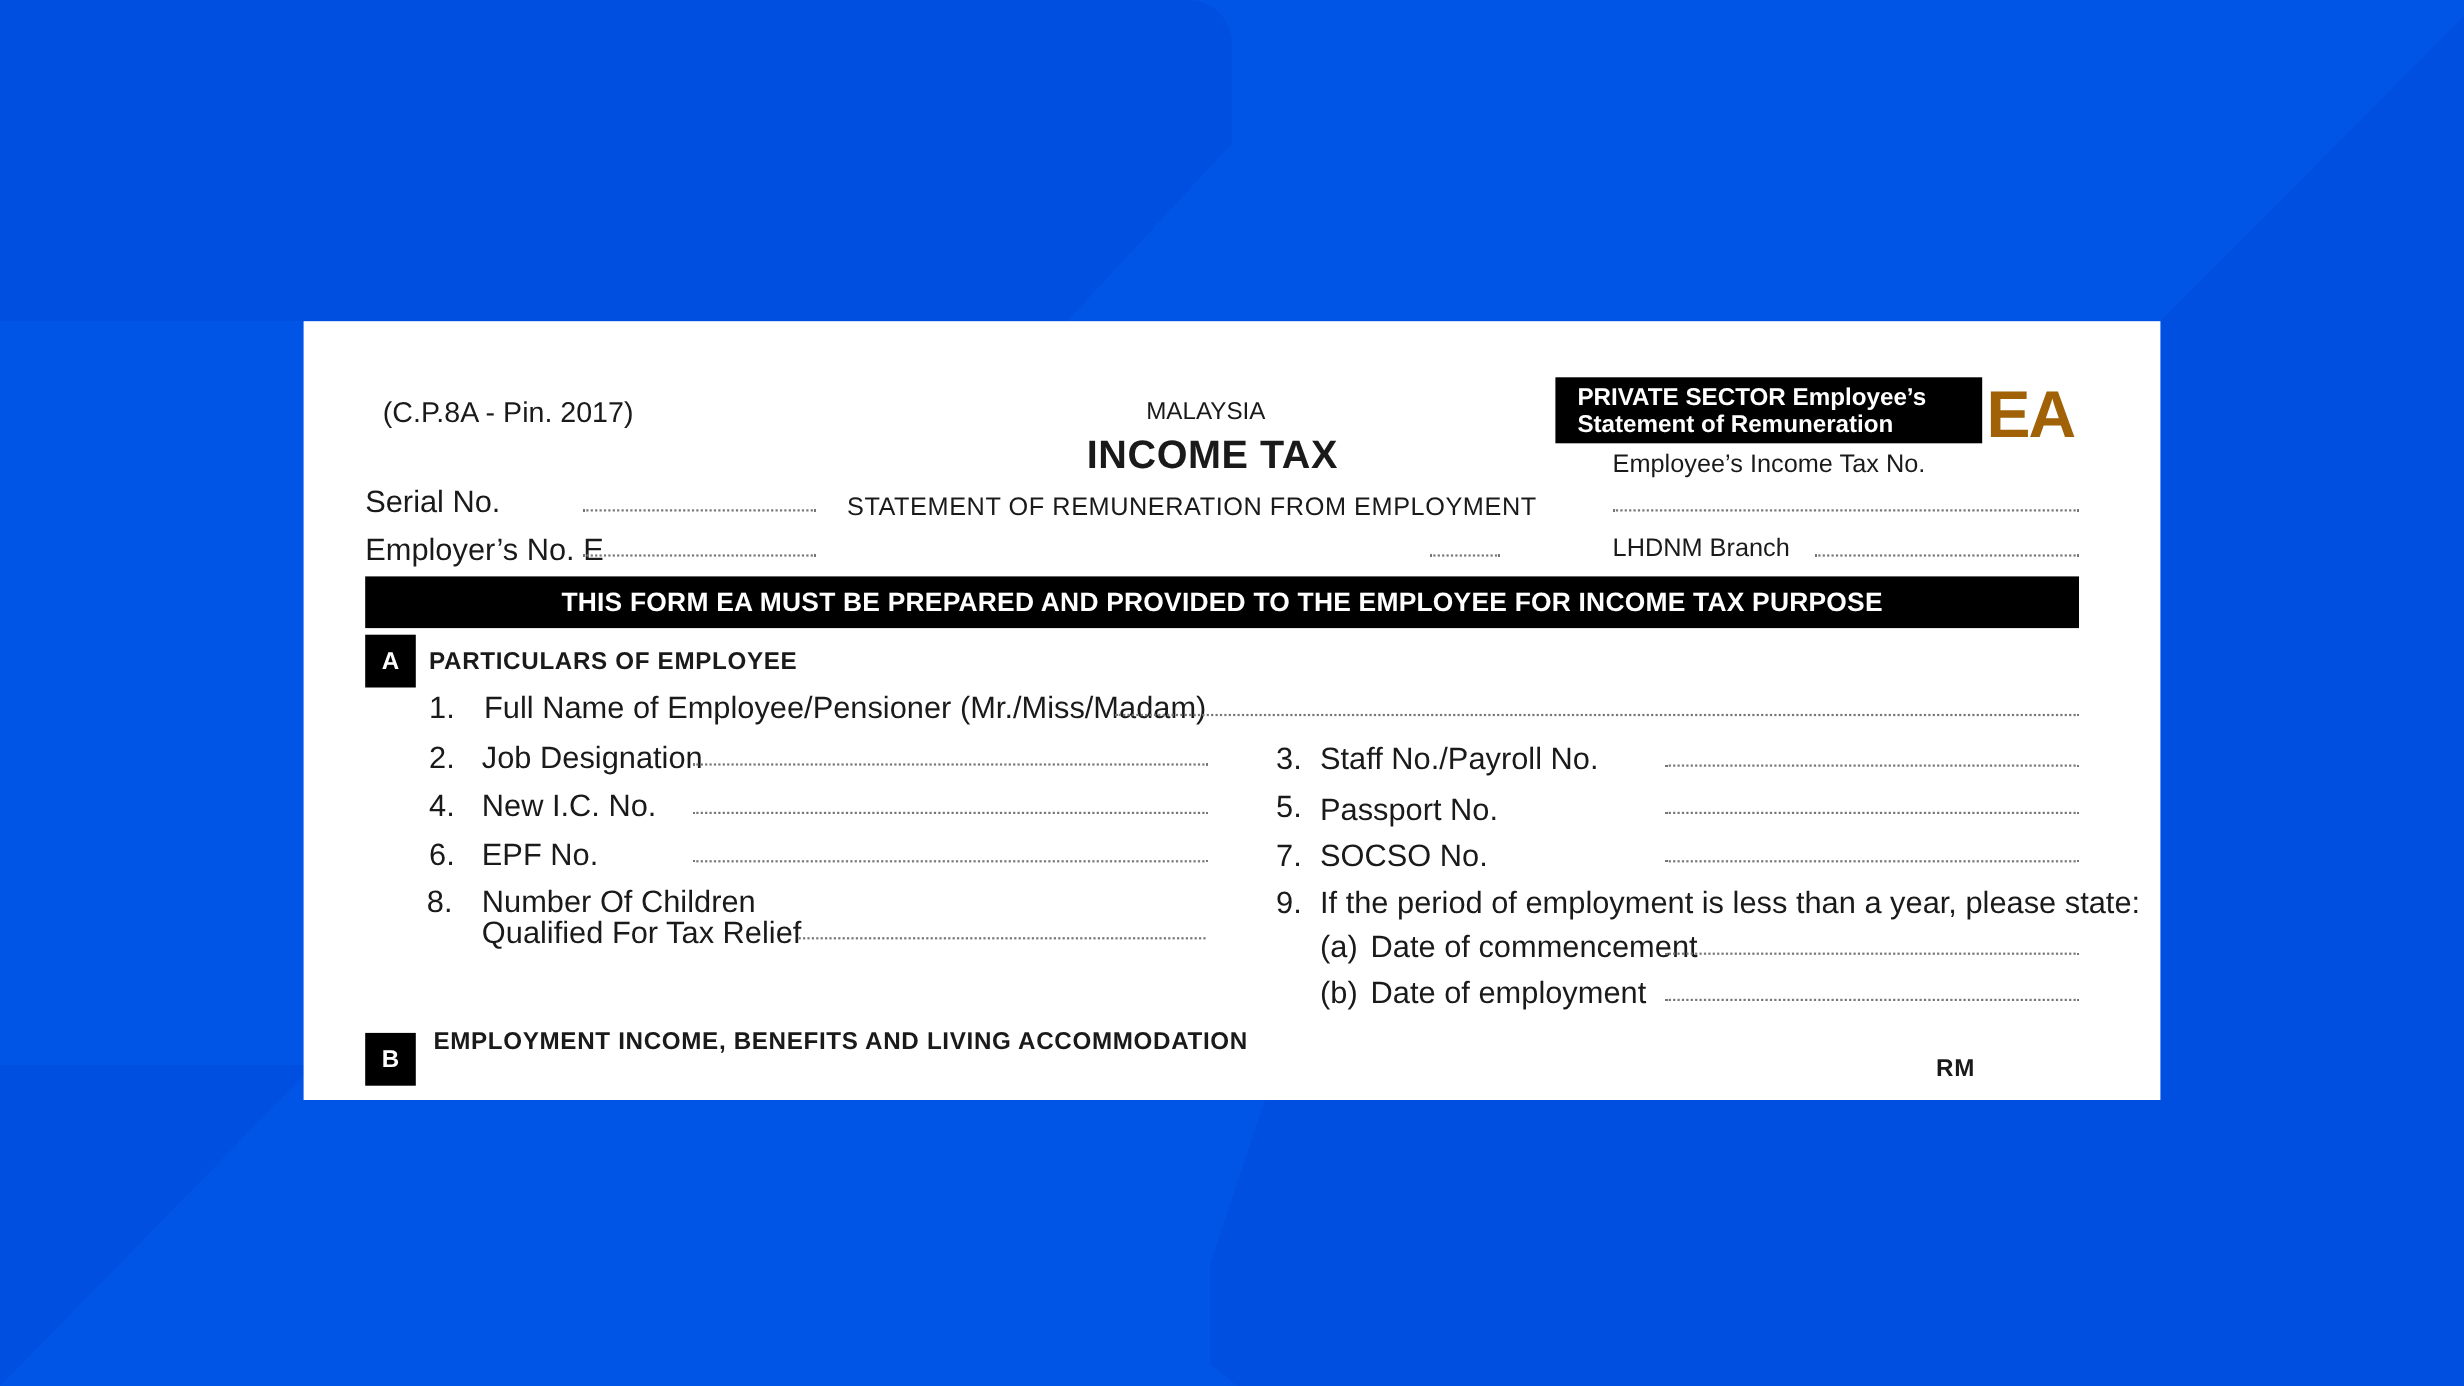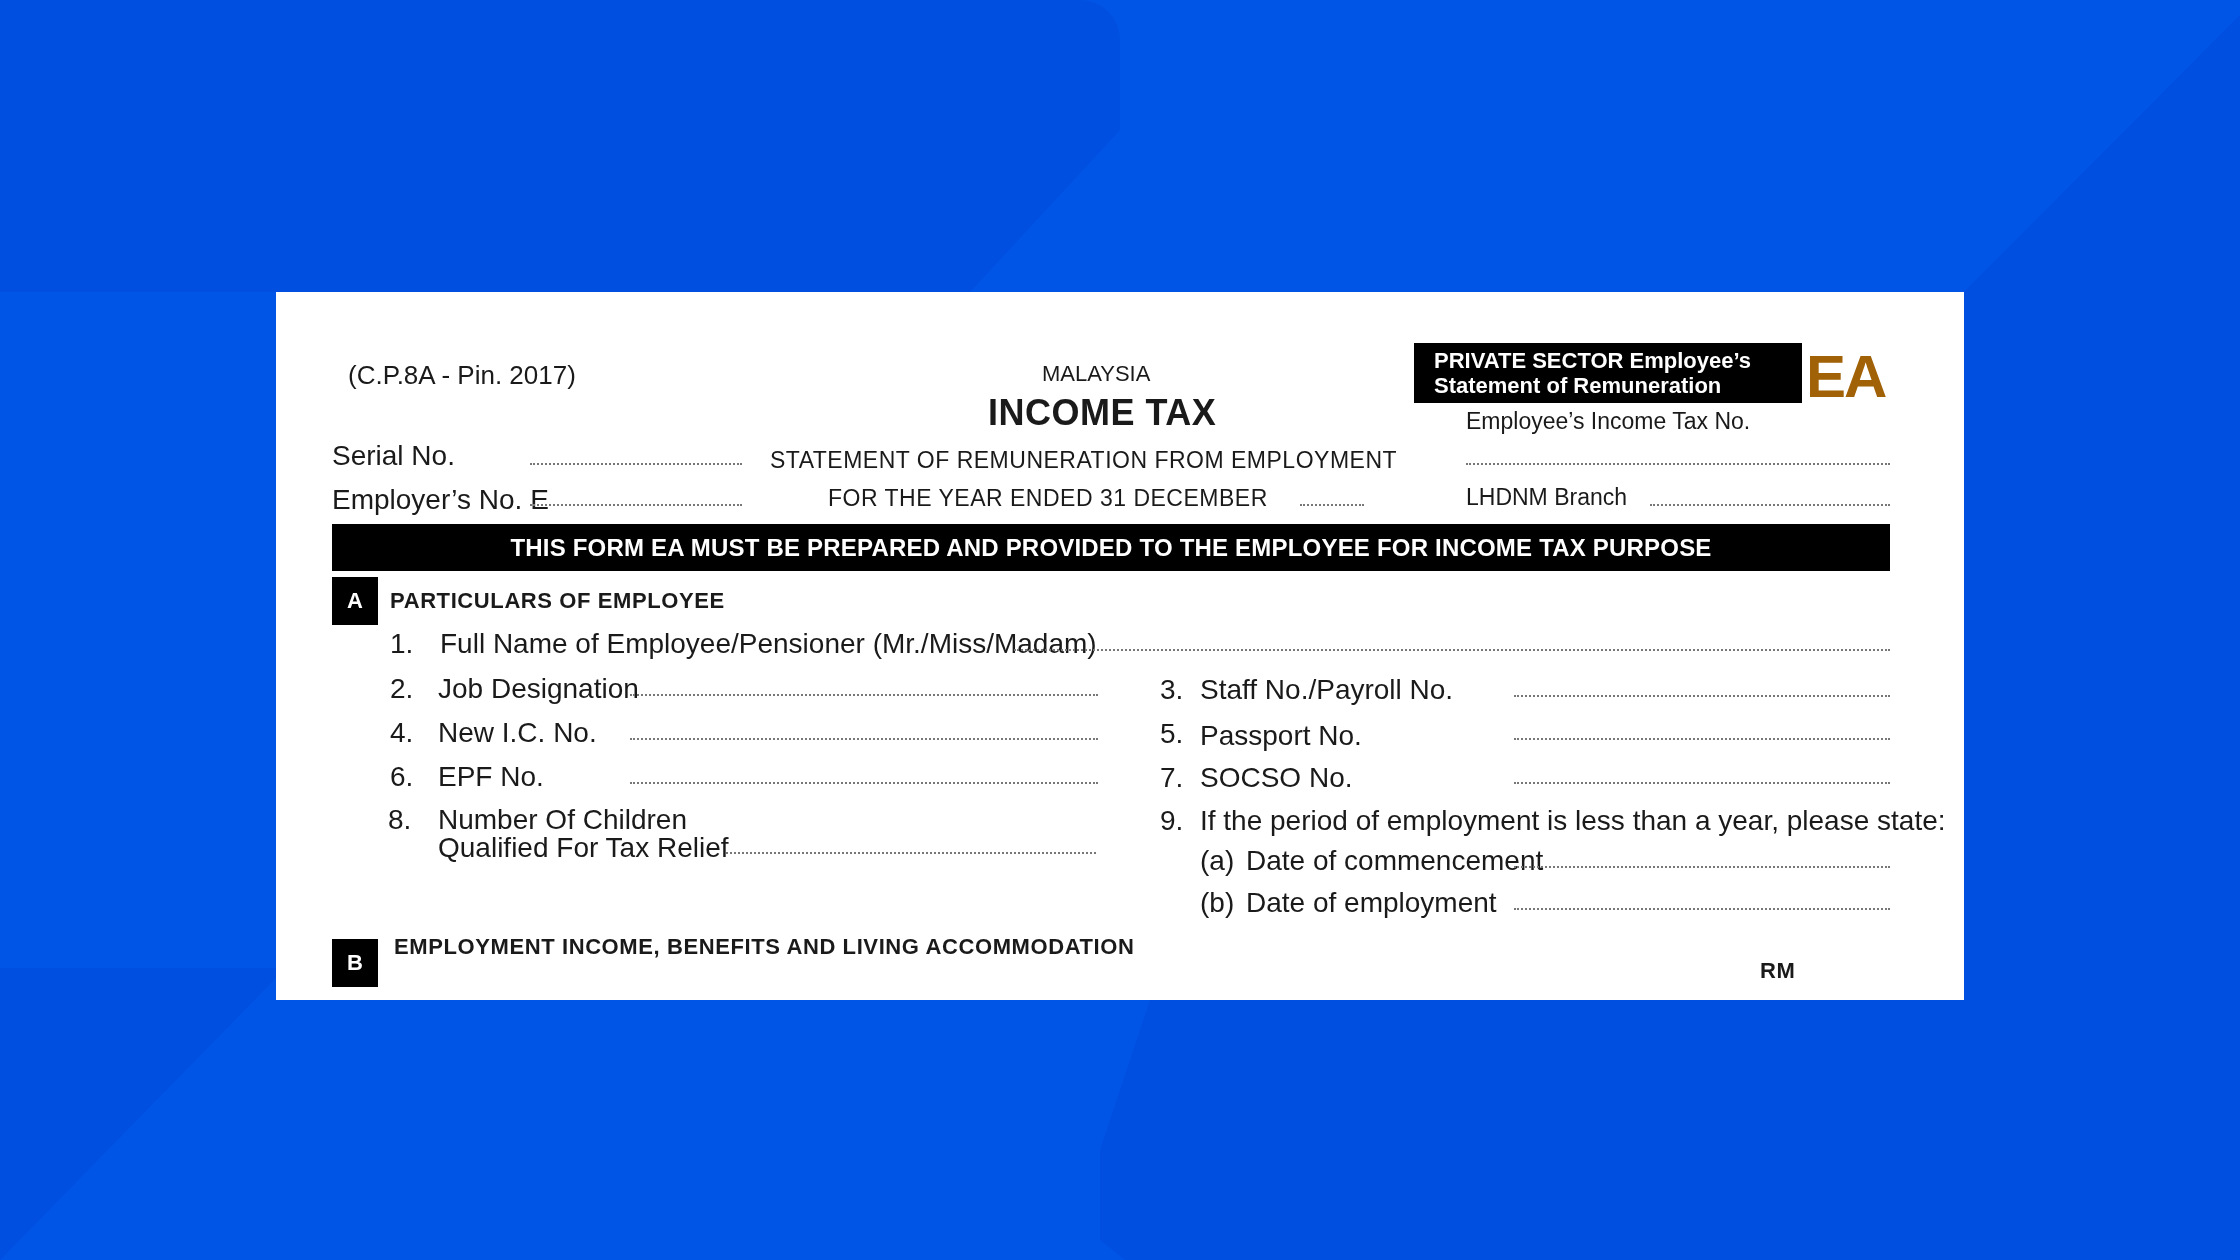--- a/index.html
+++ b/index.html
@@ -82,21 +82,20 @@
 <div class="bg-shape bg-tr"></div>
 <div class="bg-shape bg-br"></div>
 <div class="bg-shape bg-bl"></div>
 
 <div class="form">
 
   <div class="t code">(C.P.8A - Pin. 2017)</div>
   <div class="t malaysia">MALAYSIA</div>
   <div class="t incometax">INCOME TAX</div>
   <div class="t statement">STATEMENT OF REMUNERATION FROM EMPLOYMENT</div>
-  <div class="t foryear">FOR THE YEAR ENDED 31 DECEMBER</div>
   <div class="dots" style="left:1024px; top:212px; width:64px;"></div>
 
   <div class="pvt-box">
     <div>PRIVATE SECTOR Employee’s</div>
     <div>Statement of Remuneration</div>
   </div>
   <div class="t ea">EA</div>
 
   <div class="t reg" style="left:56px; top:148px;">Serial No.</div>
   <div class="dots" style="left:254px; top:171px; width:212px;"></div>

